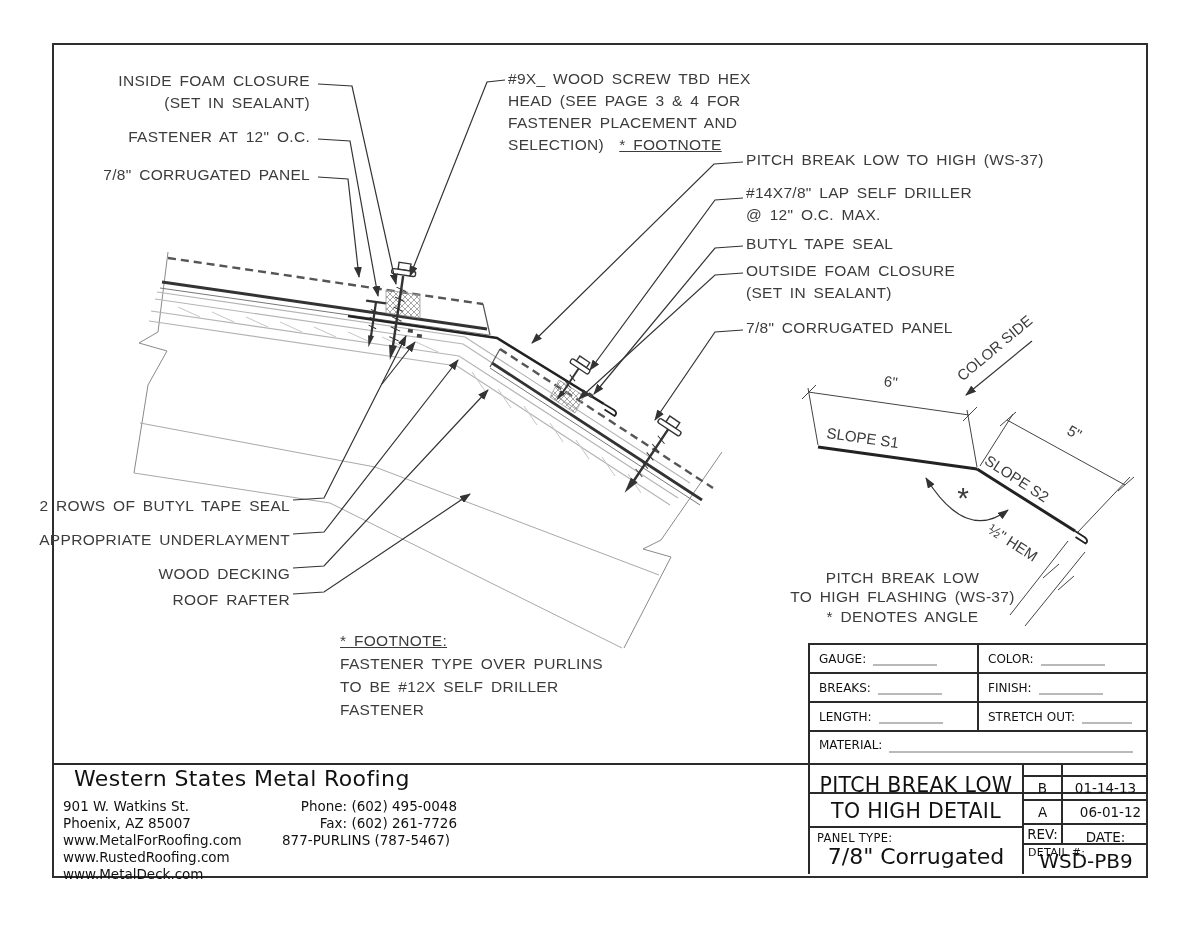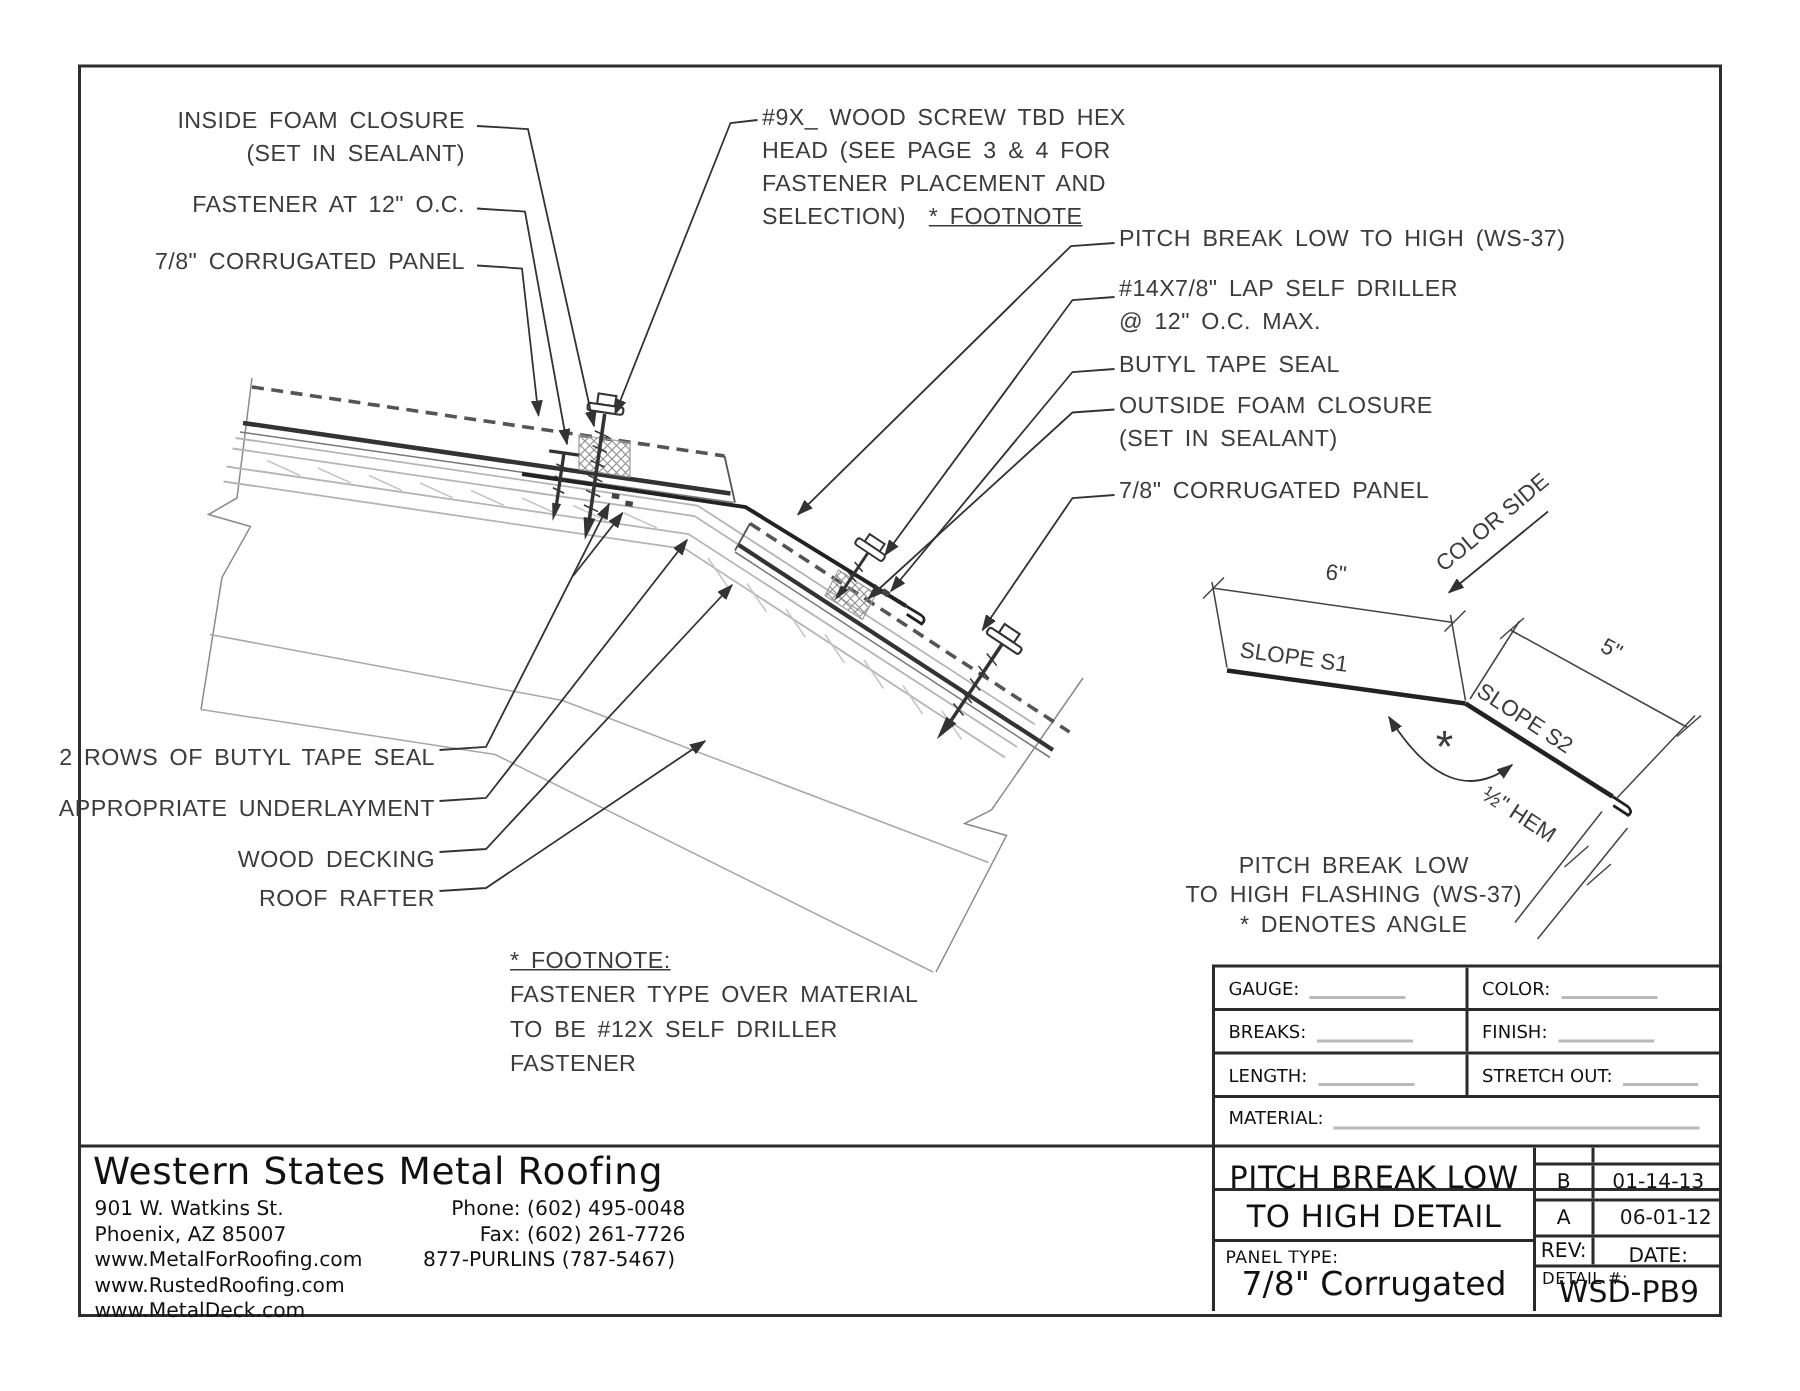--- a/index.html
+++ b/index.html
@@ -19,21 +19,21 @@
       font-size:12px;color:#111;}
   .of-row{display:flex;border-bottom:2px solid #2a2a2a;height:29px;box-sizing:border-box;}
   .of-row:last-child{border-bottom:none;height:26px;}
   .of-cell{flex:1;display:flex;align-items:center;padding-left:9px;box-sizing:border-box;}
   .of-cell.first{border-right:2px solid #2a2a2a;}
   .blank{display:inline-block;width:64px;height:13px;border-bottom:2px solid #b9b9b9;margin-left:7px;}
   .blank.wide{width:244px;}
   
   #company-block{position:absolute;left:52px;top:763px;width:756px;height:111px;
       border-top:2px solid #2a2a2a;box-sizing:border-box;font-family:"DejaVu Sans",sans-serif;color:#111;}
-  #company-name{position:absolute;left:10px;top:1px;font-size:25px;letter-spacing:.4px;}
+  #company-name{position:absolute;left:22px;top:1px;font-size:22px;letter-spacing:.4px;}
   .co-line{position:absolute;font-size:13.5px;white-space:nowrap;}
   #title-zone{position:absolute;left:808px;top:763px;width:340px;height:111px;
       border-top:2px solid #2a2a2a;border-left:2px solid #2a2a2a;box-sizing:border-box;
       font-family:"DejaVu Sans",sans-serif;color:#111;}
   #detail-title{position:absolute;left:0;top:0;width:212px;height:63px;border-bottom:2px solid #2a2a2a;
       text-align:center;font-size:20.5px;letter-spacing:.3px;padding-top:7px;box-sizing:border-box;line-height:26px;}
   #panel-type-box{position:absolute;left:0;top:63px;width:212px;height:46px;}
   #panel-type-label{position:absolute;left:7px;top:3px;font-size:11.5px;letter-spacing:.3px;}
   #panel-type-value{position:absolute;left:0;top:16px;width:100%;text-align:center;font-size:22px;}
   #rev-table{position:absolute;left:212px;top:0;width:126px;height:109px;border-left:2px solid #2a2a2a;box-sizing:border-box;}
@@ -214,21 +214,21 @@
   <div class="cad" style="left:746px;top:260px;">OUTSIDE FOAM CLOSURE</div>
   <div class="cad" style="left:746px;top:282px;">(SET IN SEALANT)</div>
   <div class="cad" style="left:746px;top:317px;">7/8" CORRUGATED PANEL</div>
 
   <div class="cad ra" style="right:910px;top:495px;">2 ROWS OF BUTYL TAPE SEAL</div>
   <div class="cad ra" style="right:910px;top:529px;">APPROPRIATE UNDERLAYMENT</div>
   <div class="cad ra" style="right:910px;top:563px;">WOOD DECKING</div>
   <div class="cad ra" style="right:910px;top:589px;">ROOF RAFTER</div>
 
   <div class="cad und" style="left:340px;top:630px;">* FOOTNOTE:</div>
-  <div class="cad" style="left:340px;top:653px;">FASTENER TYPE OVER MATERIAL</div>
+  <div class="cad" style="left:340px;top:653px;">FASTENER TYPE OVER PURLINS</div>
   <div class="cad" style="left:340px;top:676px;">TO BE #12X SELF DRILLER</div>
   <div class="cad" style="left:340px;top:699px;">FASTENER</div>
 
   <div class="cad cap" style="left:790px;top:567px;width:225px;">PITCH BREAK LOW</div>
   <div class="cad cap" style="left:790px;top:586px;width:225px;">TO HIGH FLASHING (WS-37)</div>
   <div class="cad cap" style="left:790px;top:606px;width:225px;">* DENOTES ANGLE</div>
 
   <div id="order-form">
     <div class="of-row">
       <div class="of-cell first">

